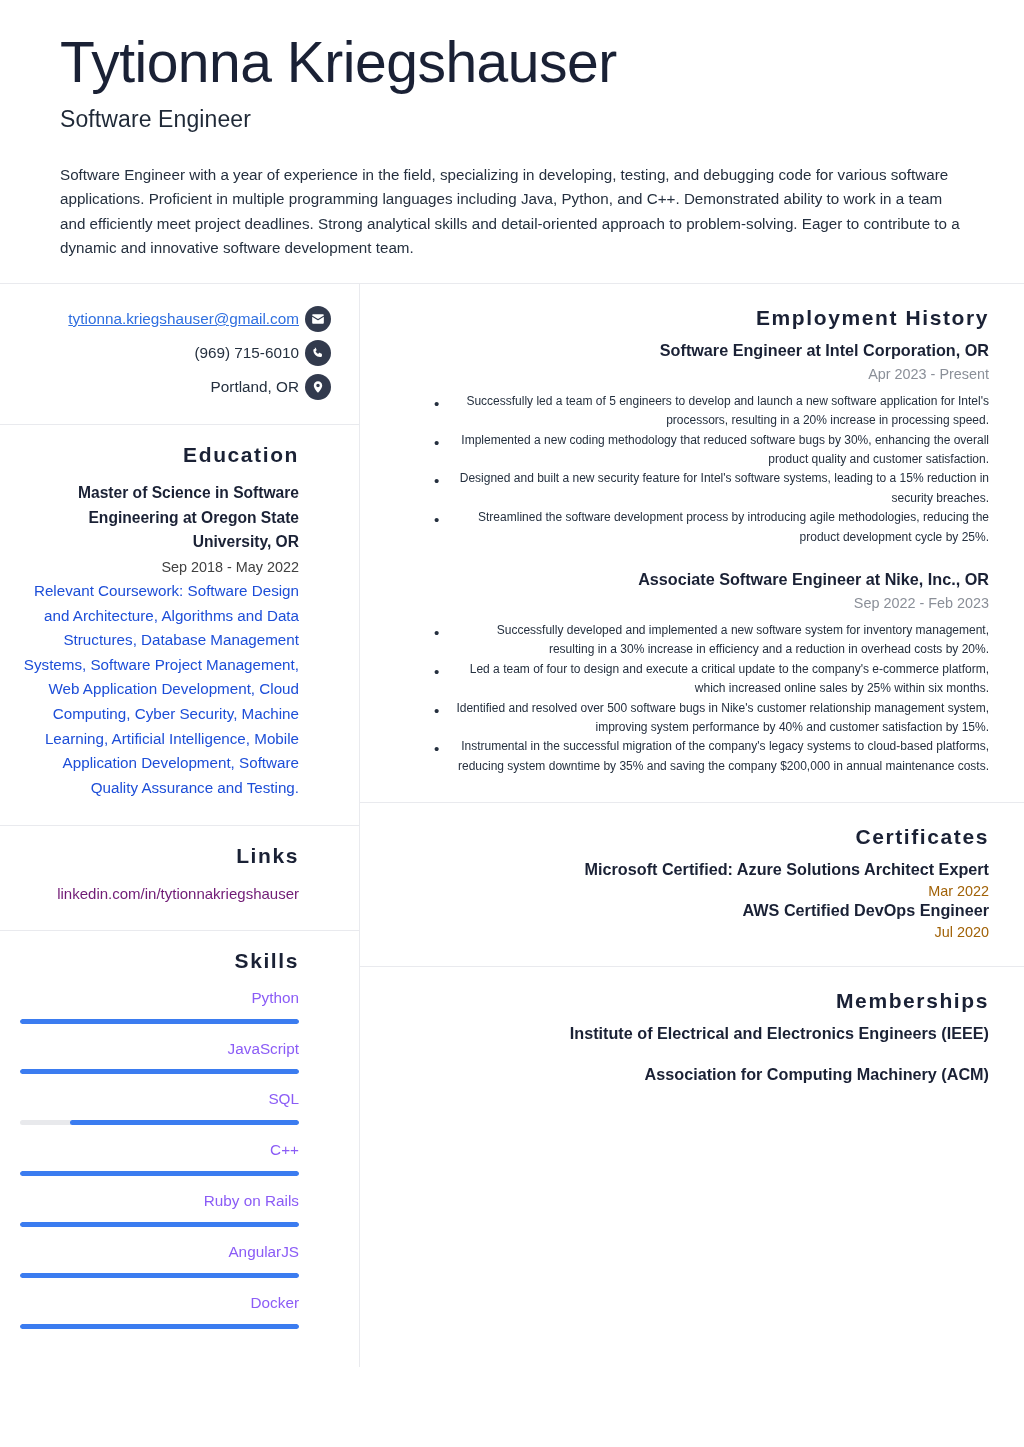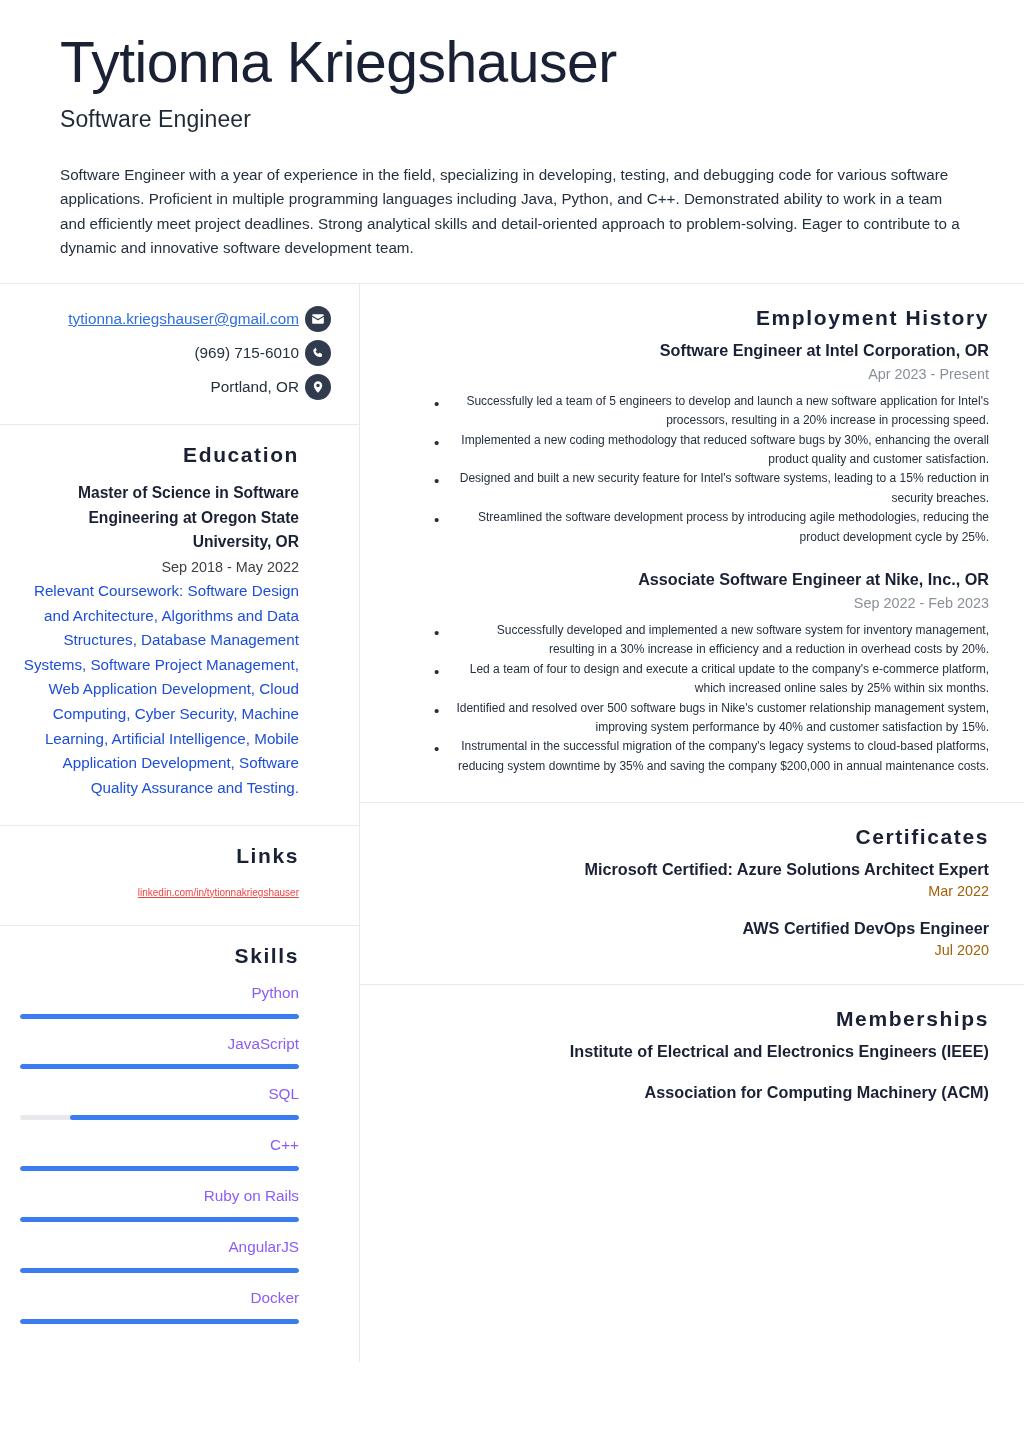--- a/index.html
+++ b/index.html
@@ -131,23 +131,22 @@
     margin-top: 1px;
     line-height: 1.6;
   }
   .edu-desc {
     font-size: 15.2px;
     color: #1d4ed8;
     line-height: 1.62;
   }
 
   .link-item {
-    font-size: 10px;
-    color: #ef4444;
-    text-decoration: underline;
+    font-size: 15px;
+    color: #701a75;
     line-height: 1.6;
     display: inline-block;
   }
 
   
   .skill {
     margin-bottom: 14px;
   }
   .skill-label {
     font-size: 15.3px;
@@ -216,21 +215,21 @@
   }
   .entry-bullets li::before {
     content: "\2022";
     position: absolute;
     left: -16px;
     color: #25303f;
     font-size: 15.2px;
     line-height: 1.62;
   }
 
-  .cert-entry { margin-bottom: 18px; }
+  .cert-entry { }
   .cert-entry:last-child { margin-bottom: 0; }
   .cert-name {
     font-size: 16.2px;
     font-weight: 700;
     color: #1a2135;
     line-height: 1.42;
   }
   .cert-date {
     font-size: 14.4px;
     color: #a16207;

